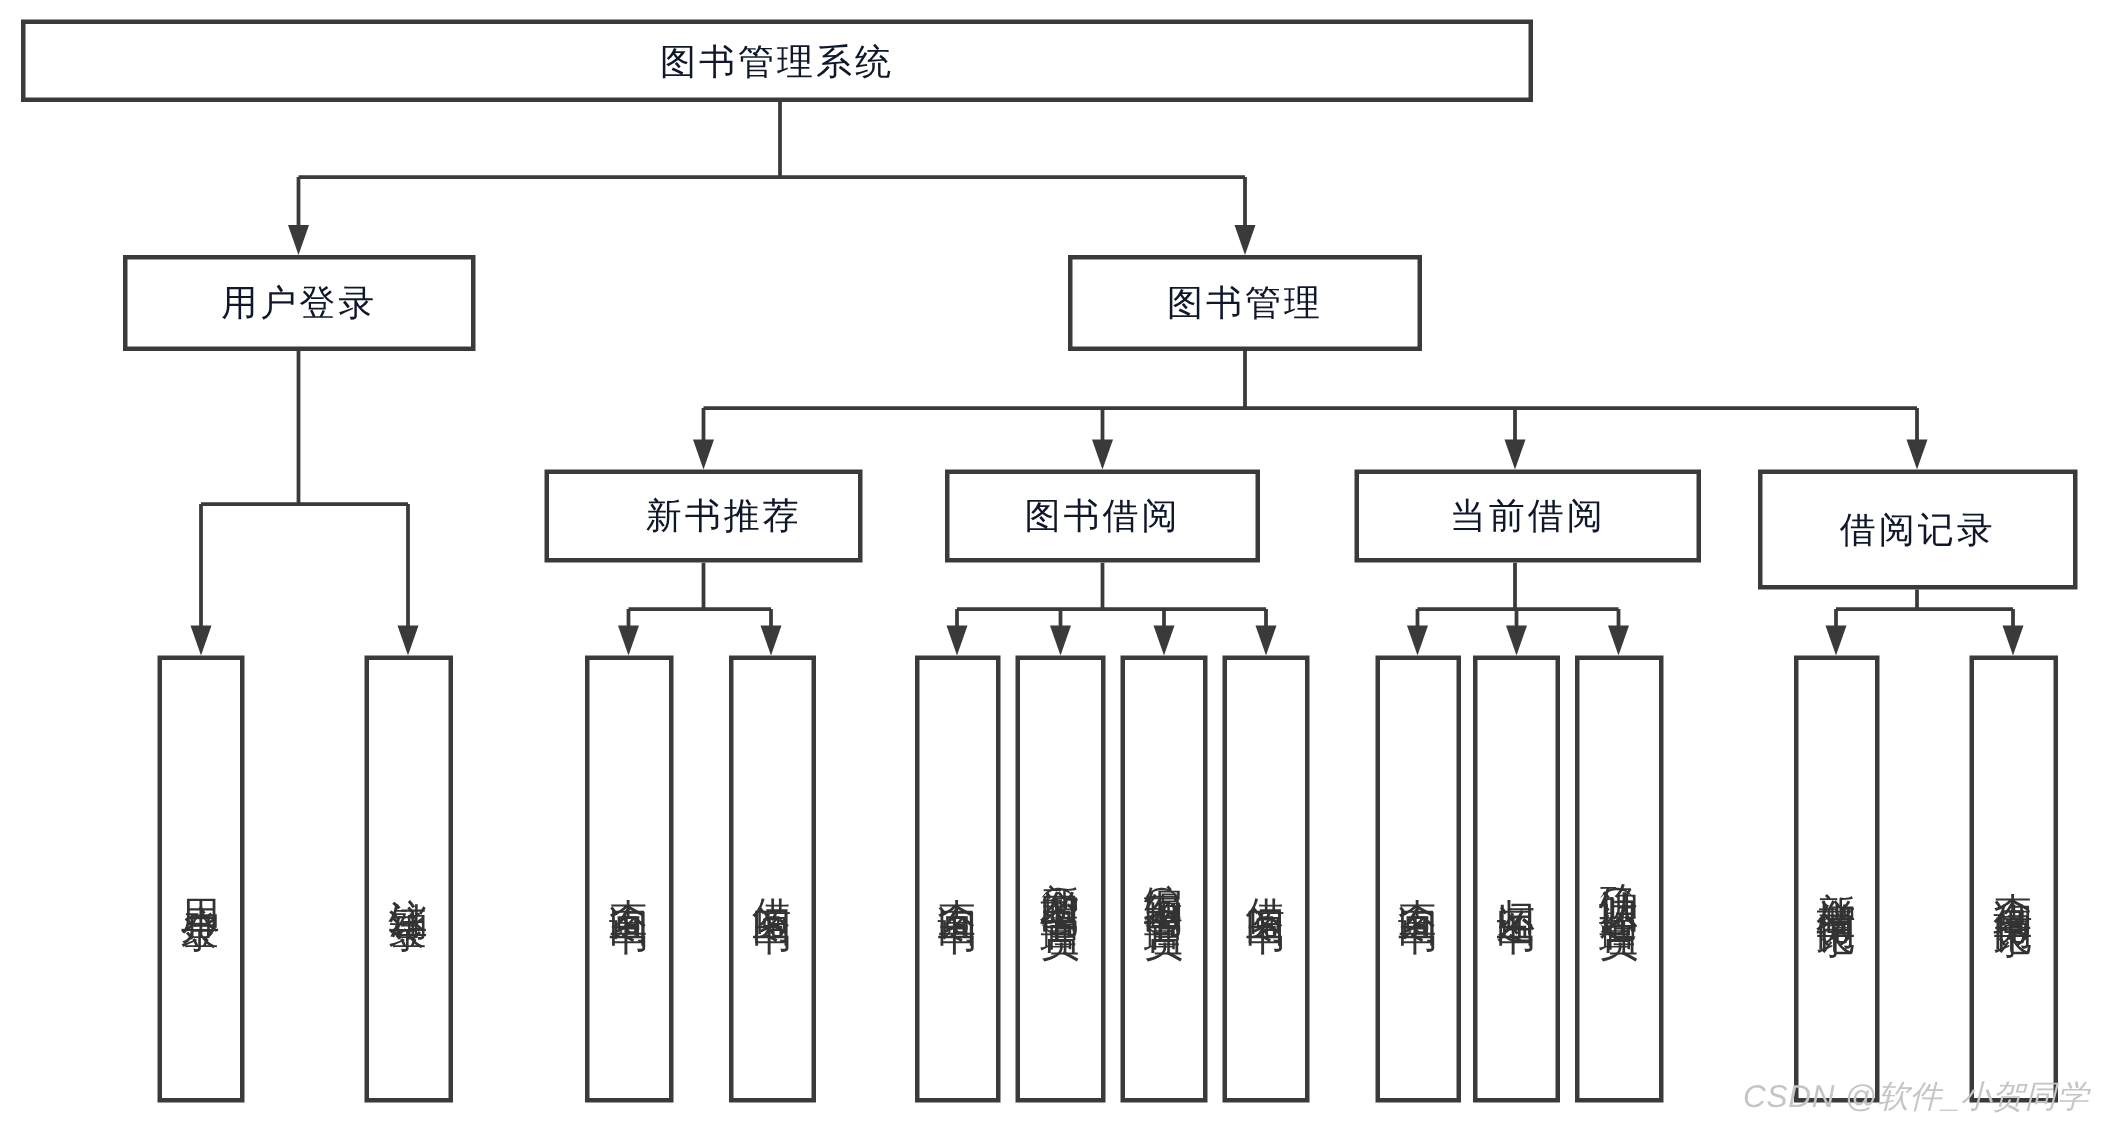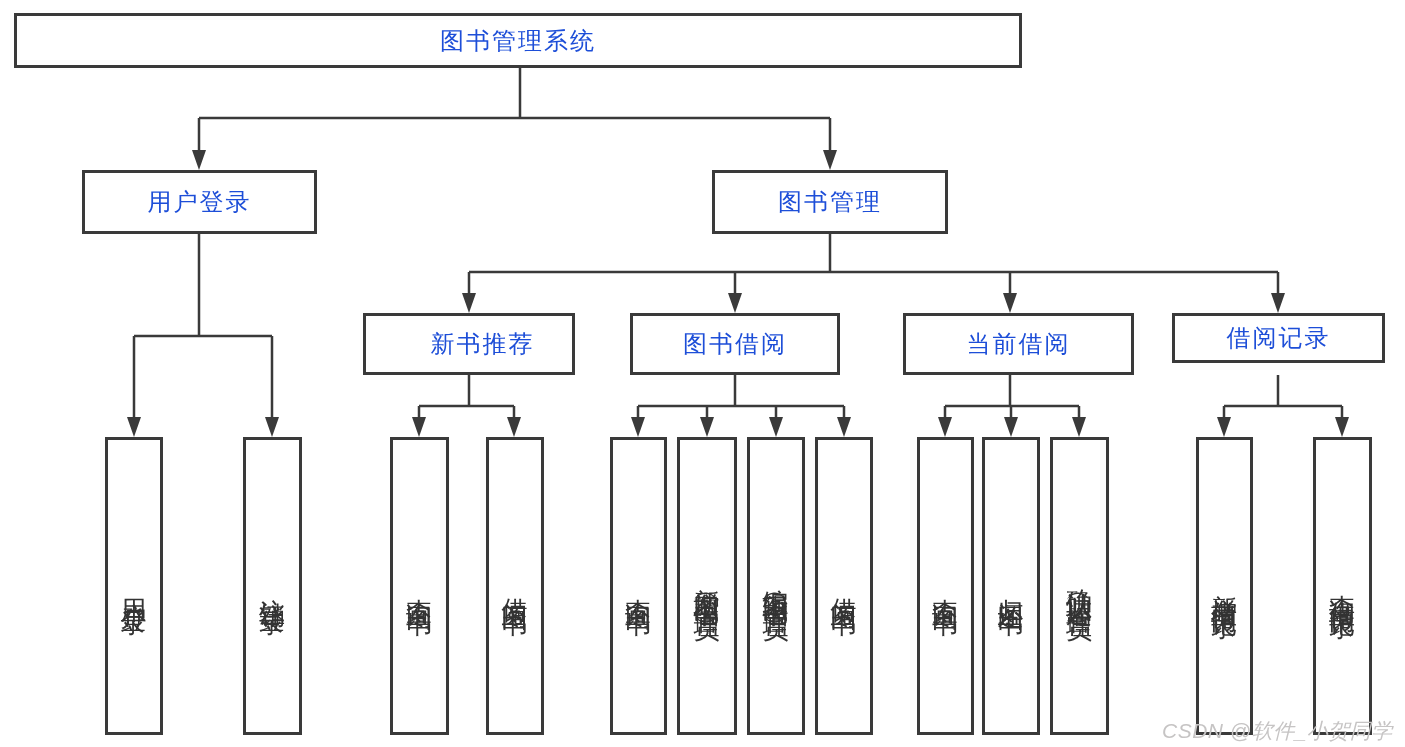--- a/index.html
+++ b/index.html
@@ -25,29 +25,29 @@
     display: flex;
     align-items: center;
     justify-content: center;
     z-index: 2;
     color: #333333;
   }
   .hlbl {
     font-size: 24px;
     letter-spacing: 2px;
     white-space: nowrap;
-    color: #1d4ed8;
+    color: #0f172a;
   }
   .root-box  { left: 14px;   top: 13px;  width: 1008px; height: 55px; }
   .l2-user   { left: 82px;   top: 170px; width: 235px;  height: 64px; }
   .l2-mgmt   { left: 712px;  top: 170px; width: 236px;  height: 64px; }
   .l3-rec    { left: 363px;  top: 313px; width: 212px;  height: 62px; padding-left: 27px; }
   .l3-bor    { left: 630px;  top: 313px; width: 210px;  height: 62px; justify-content: center; }
   .l3-cur    { left: 903px;  top: 313px; width: 231px;  height: 62px; }
-  .l3-his    { left: 1172px; top: 313px; width: 213px;  height: 50px; }
+  .l3-his    { left: 1172px; top: 313px; width: 213px;  height: 80px; }
   .leaf { top: 437px; height: 298px; }
   .vlbl {
     writing-mode: vertical-rl;
     text-orientation: mixed;
     font-size: 26px;
     letter-spacing: 4px;
     line-height: 1;
     color: #333333;
     white-space: nowrap;
   }

